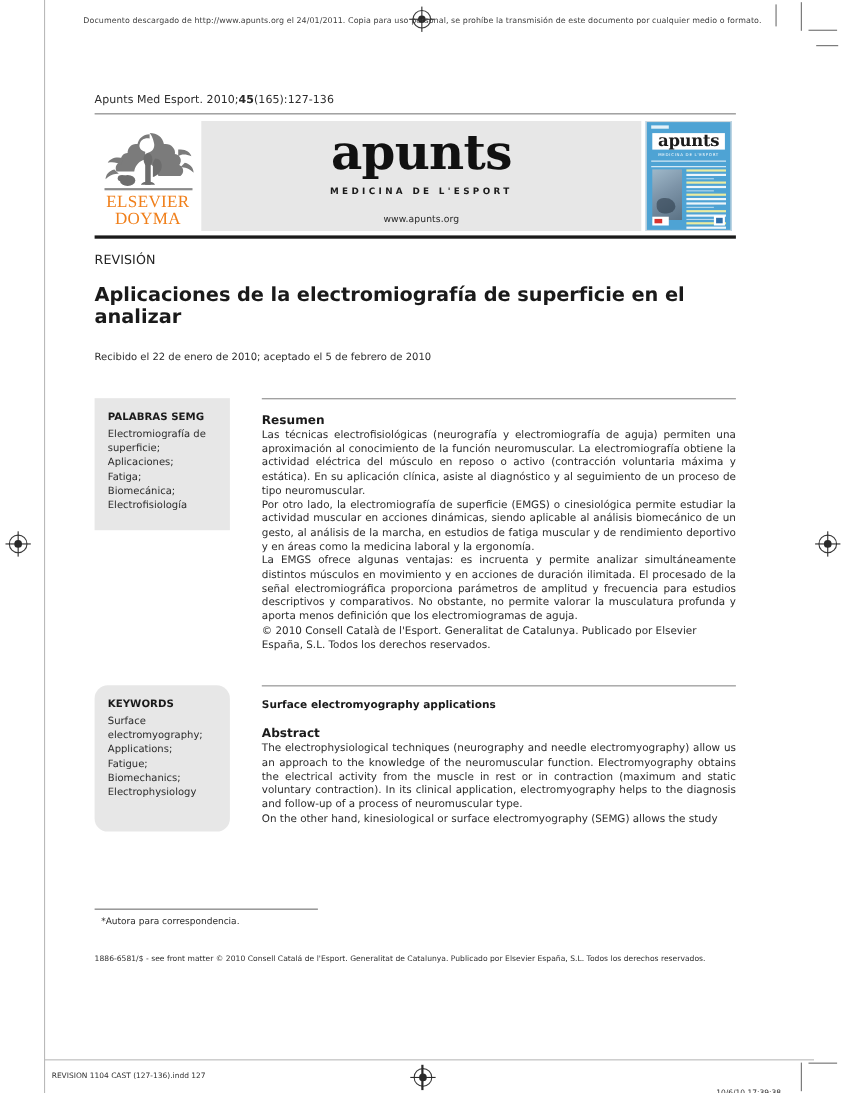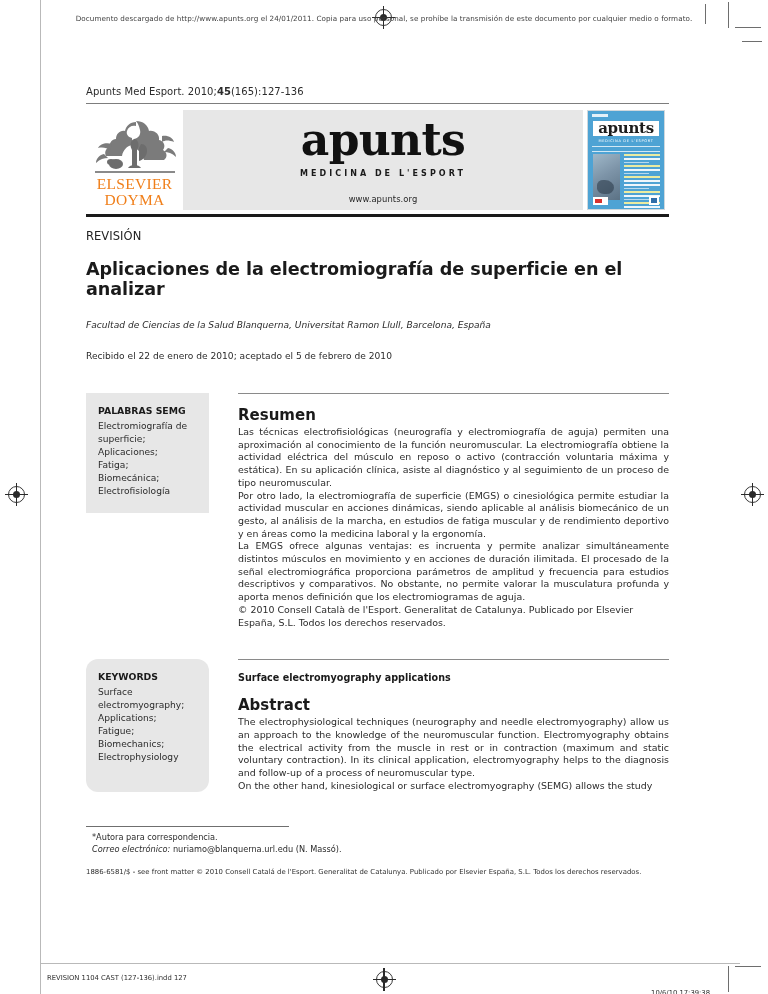--- a/index.html
+++ b/index.html
@@ -300,21 +300,21 @@
     flex: 1 1 auto;
     padding-left: 29px;
     box-sizing: border-box;
   }
   .abs-rule-top {
     height: 1px;
     background: #8a8a8a;
     margin-bottom: 12px;
   }
   .abs-heading {
-    font-size: 15px;
+    font-size: 11px;
     font-weight: bold;
     color: #1a1a1a;
     margin-bottom: 2px;
   }
   .abs-body {
     font-size: 9.45px;
     line-height: 1.345;
     color: #2b2b2b;
     text-align: justify;
   }
@@ -482,21 +482,20 @@
         <div class="cover-badge-l"></div>
         <div class="cover-badge-r"></div>
       </div>
     </div>
   </div>
 
   <div class="rule-thick"></div>
 
   <div class="section-kicker">REVISIÓN</div>
   <h1 class="article-title">Aplicaciones de la electromiografía de superficie en el analizar</h1>
-  <div class="affiliation">Facultad de Ciencias de la Salud Blanquerna, Universitat Ramon Llull, Barcelona, España</div>
   <div class="dates">Recibido el 22 de enero de 2010; aceptado el 5 de febrero de 2010</div>
 
   <div class="abstract-wrap">
     <div class="abs-row">
       <div class="kw-box">
         <div class="kw-title">PALABRAS SEMG</div>
         <div class="kw-list" style="white-space:pre-line;">Electromiografía de superficie;
 Aplicaciones;
 Fatiga;
 Biomecánica;
@@ -531,24 +530,20 @@
         <div class="abs-body" style="text-align:left;">On the other hand, kinesiological or surface electromyography (SEMG) allows the study</div>
       </div>
     </div>
   </div>
 
 </div>
 
 <div class="footnote-area">
   <div class="fn-rule"></div>
   <div class="fn-line">*Autora para correspondencia.</div>
-  <div class="fn-line">
-    <em>Correo electrónico:</em>
-    <span>nuriamo@blanquerna.url.edu (N. Massó).</span>
-  </div>
 </div>
 
 <div class="issn-line">1886-6581/$ - see front matter © 2010 Consell Catalá de l'Esport. Generalitat de Catalunya. Publicado por Elsevier España, S.L. Todos los derechos reservados.</div>
 
 <div class="footer">
   <div class="footer-rule"></div>
   <div class="footer-left">REVISION 1104 CAST (127-136).indd   127</div>
   <div class="reg-mark footer-reg">
       <span class="dot"></span>
     </div>

